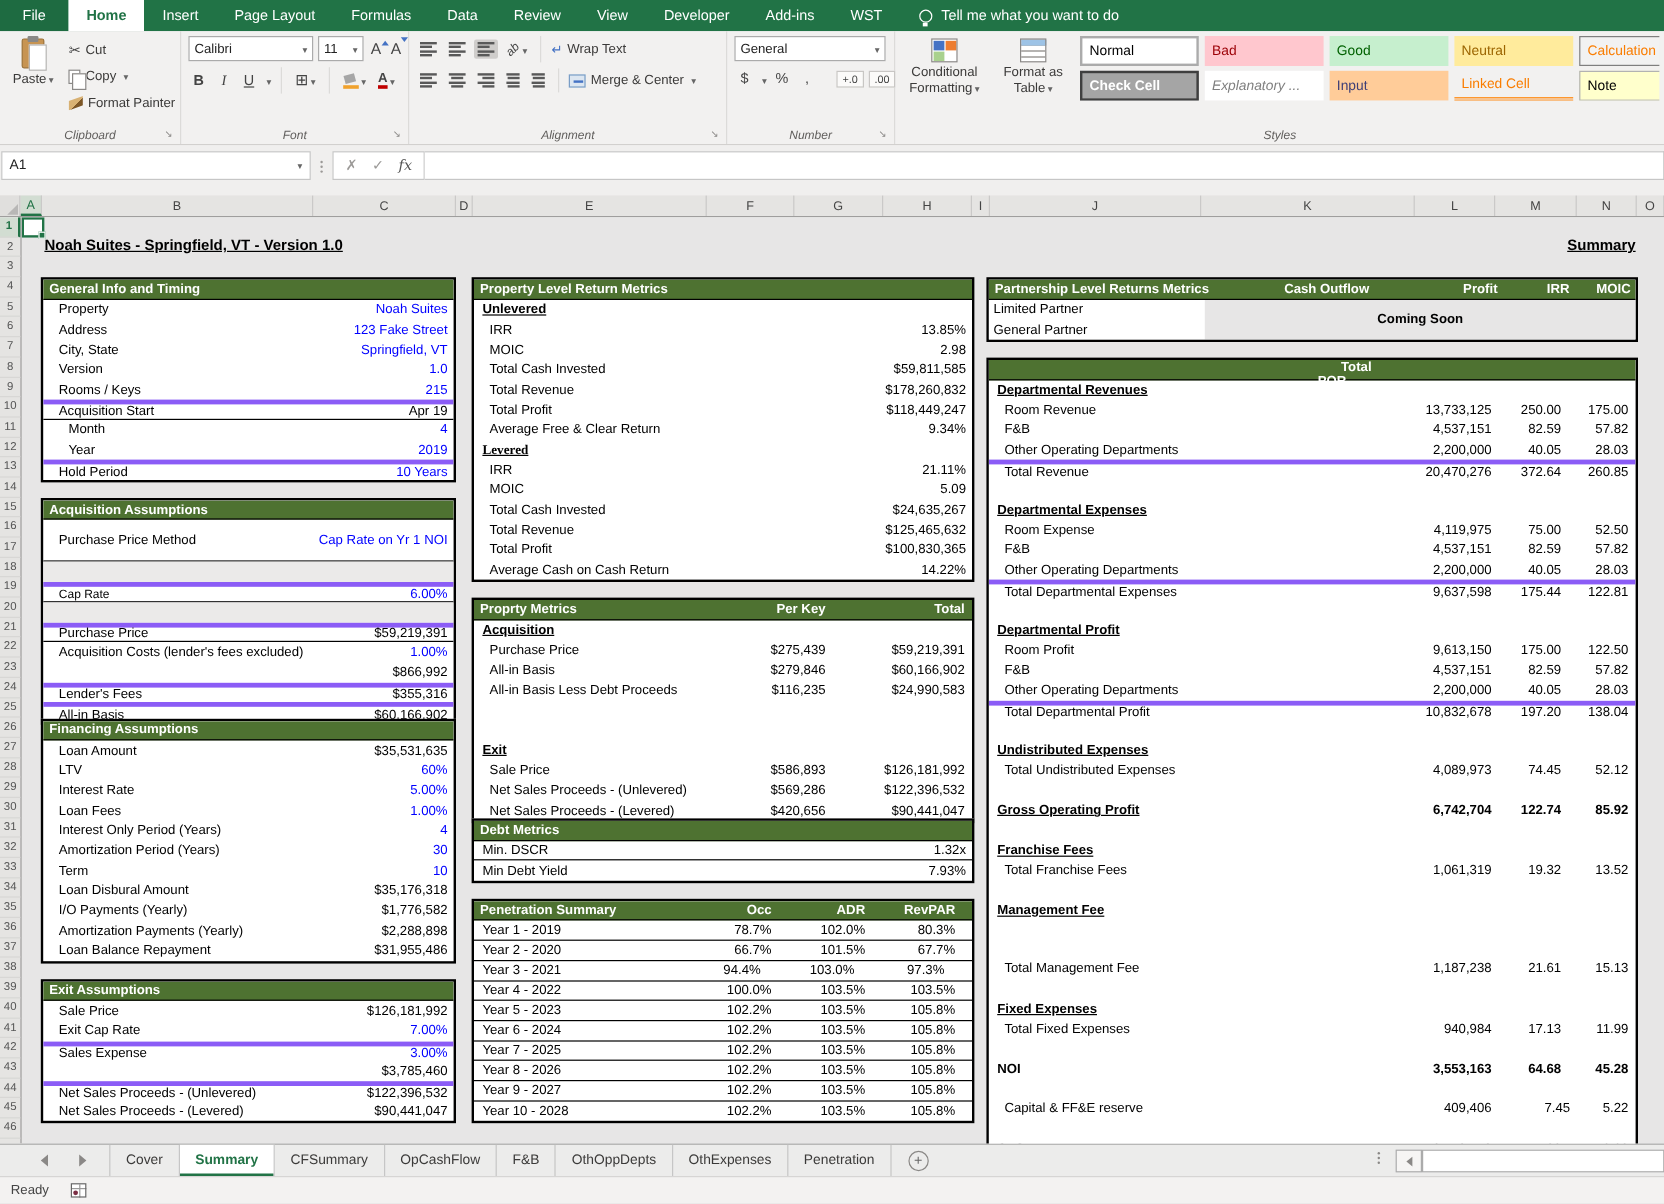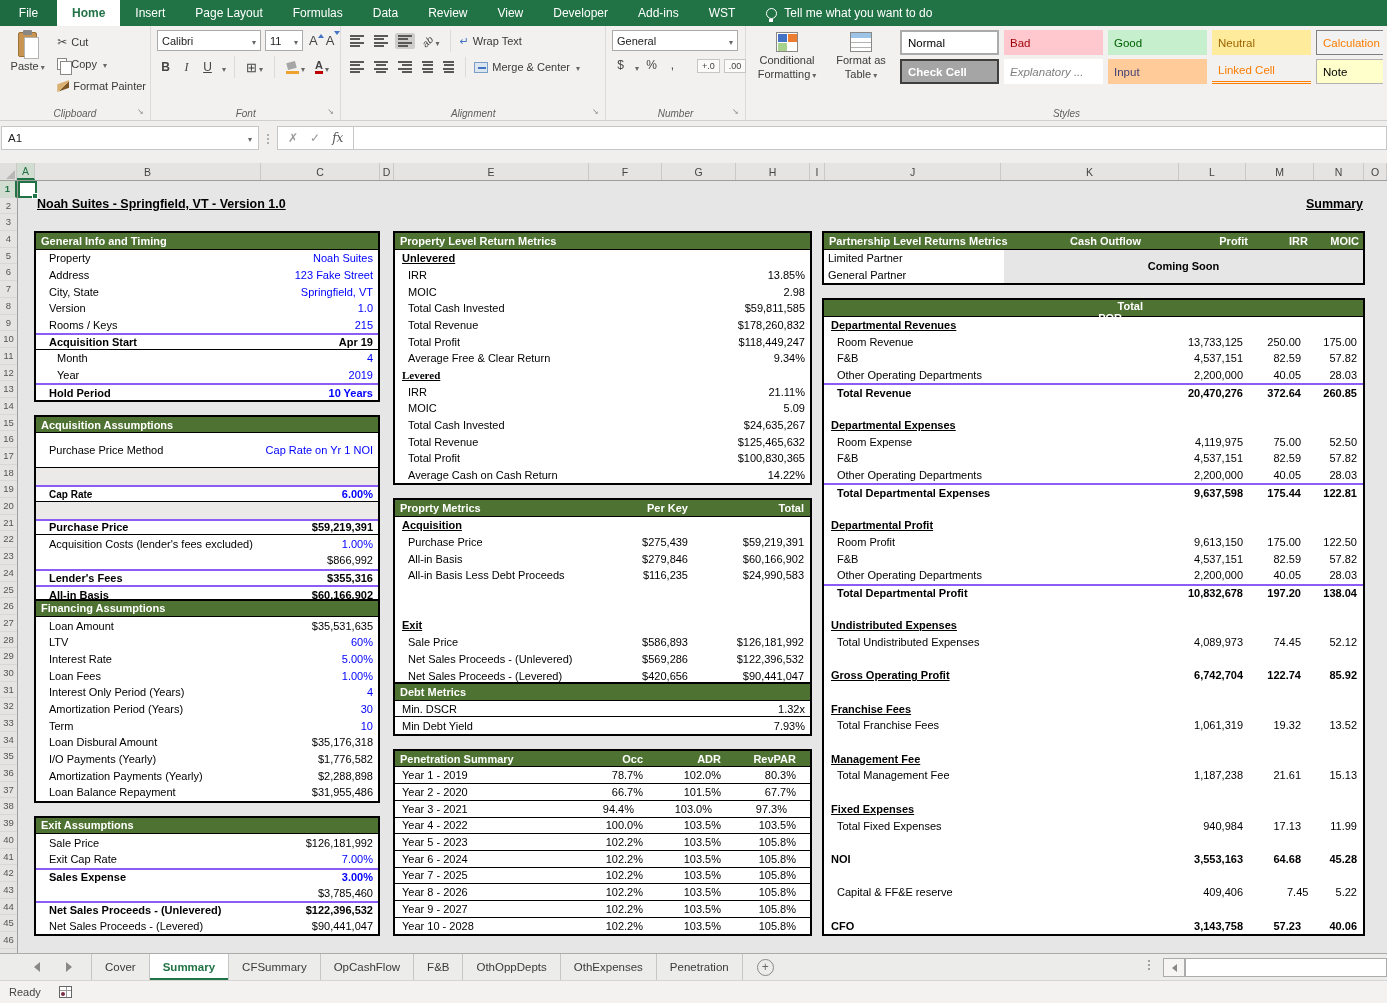--- a/index.html
+++ b/index.html
@@ -119,21 +119,21 @@
   .sel-a1::after{content:"";position:absolute;right:-3px;bottom:-3px;width:4px;height:4px;background:#217346;border:1px solid #fff;}
   .sheet-title{position:absolute;left:37px;top:16px;height:17px;font-size:12.5px;font-weight:bold;text-decoration:underline;color:#000;white-space:nowrap;}
   .sheet-title-r{position:absolute;right:24px;top:16px;height:17px;font-size:12.5px;font-weight:bold;text-decoration:underline;color:#000;}
 
   
   .xl-table{position:absolute;background:#fff;border:2px solid #000;overflow:hidden;z-index:2;}
   .thead{background:#4e7231;color:#fff;font-weight:bold;font-size:11px;display:flex;align-items:center;padding:0 5px;border-bottom:1px solid #000;}
   .thead .ttl{flex:1;white-space:nowrap;overflow:hidden;}
   .thead .hcol{text-align:right;white-space:nowrap;flex-shrink:0;}
   .trow{display:flex;align-items:center;padding:0 5px;font-size:11px;position:relative;}
-  .trow.bt{border-top:2px solid #8b5cf6;font-weight:bold;}
+  .trow.bt{border-top:4px solid #8b5cf6;}
   .trow.bb{border-bottom:1px solid #000;}
   .trow.gap{background:#ebeae9;}
   .lbl{flex:1;white-space:nowrap;overflow:hidden;color:#000;}
   .lbl.sec{font-weight:bold;text-decoration:underline;}
   .lbl.bold{font-weight:bold;}
   .lbl.small{font-size:10px;}
   .val{white-space:nowrap;text-align:right;color:#000;flex-shrink:0;}
   .val.in{color:#0000ff;}
   .val.bv{font-weight:bold;}
   .pbody{display:flex;}
@@ -915,21 +915,21 @@
         <span class="val" style="width: 100px;">1,061,319</span>
         <span class="val" style="width: 58px;">19.32</span>
         <span class="val" style="width: 56px;">13.52</span>
       </div>
       <div class="trow" style="height: 16.7px; padding-right: 6px;">
         <span class="lbl" style="padding-left: 8px;"></span>
       </div>
       <div class="trow" style="height: 16.7px; padding-right: 6px;">
         <span class="lbl sec" style="padding-left: 2px;">Management Fee</span>
       </div>
-      <div class="trow" style="height: 16.7px; padding-right: 6px;">
+      <div class="trow" style="height: 16.7px; padding-right: 6px; margin-top: 32px;">
         <span class="lbl" style="padding-left: 8px;">Total Management Fee</span>
         <span class="val" style="width: 100px;">1,187,238</span>
         <span class="val" style="width: 58px;">21.61</span>
         <span class="val" style="width: 56px;">15.13</span>
       </div>
       <div class="trow" style="height: 16.7px; padding-right: 6px;">
         <span class="lbl" style="padding-left: 8px;"></span>
       </div>
       <div class="trow" style="height: 16.7px; padding-right: 6px;">
         <span class="lbl sec" style="padding-left: 2px;">Fixed Expenses</span>

